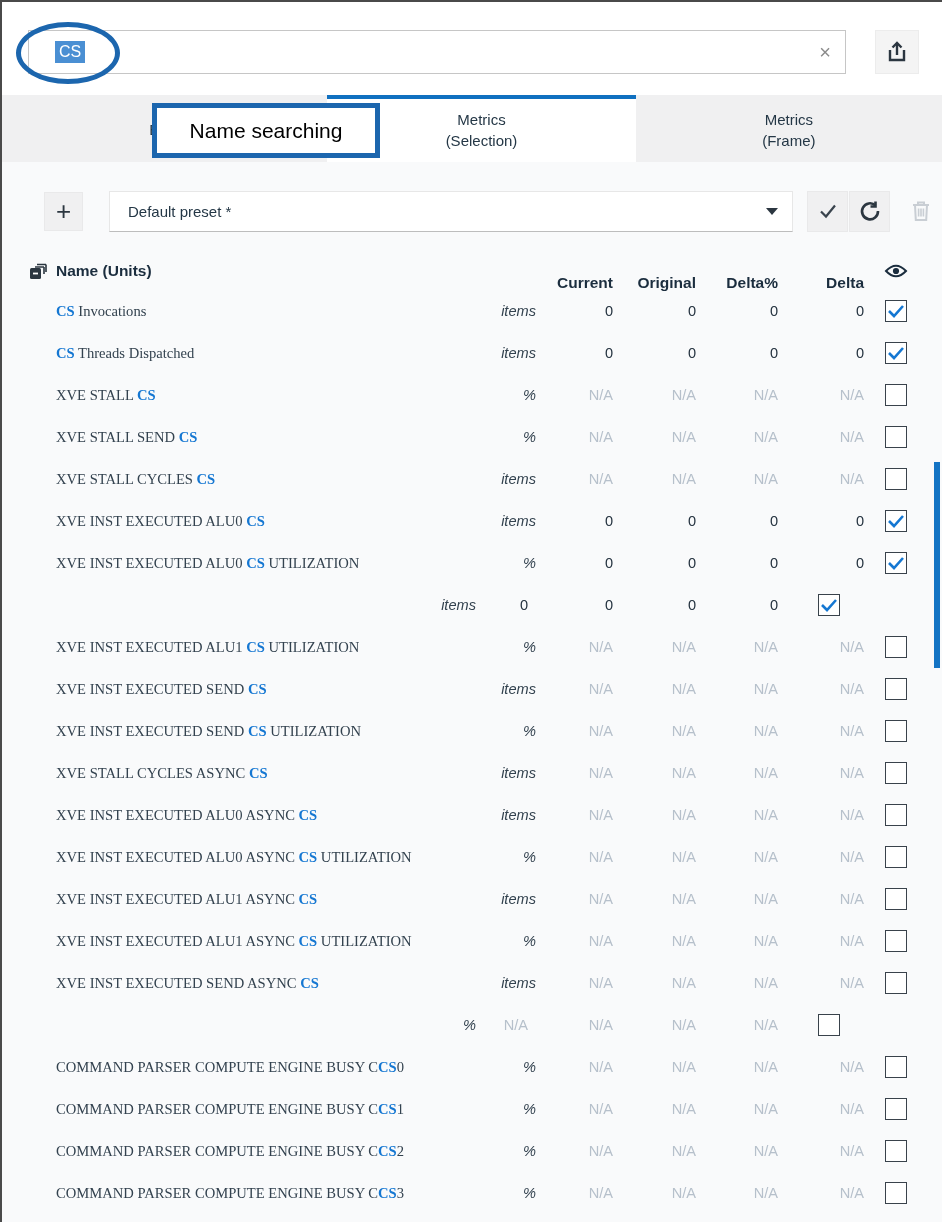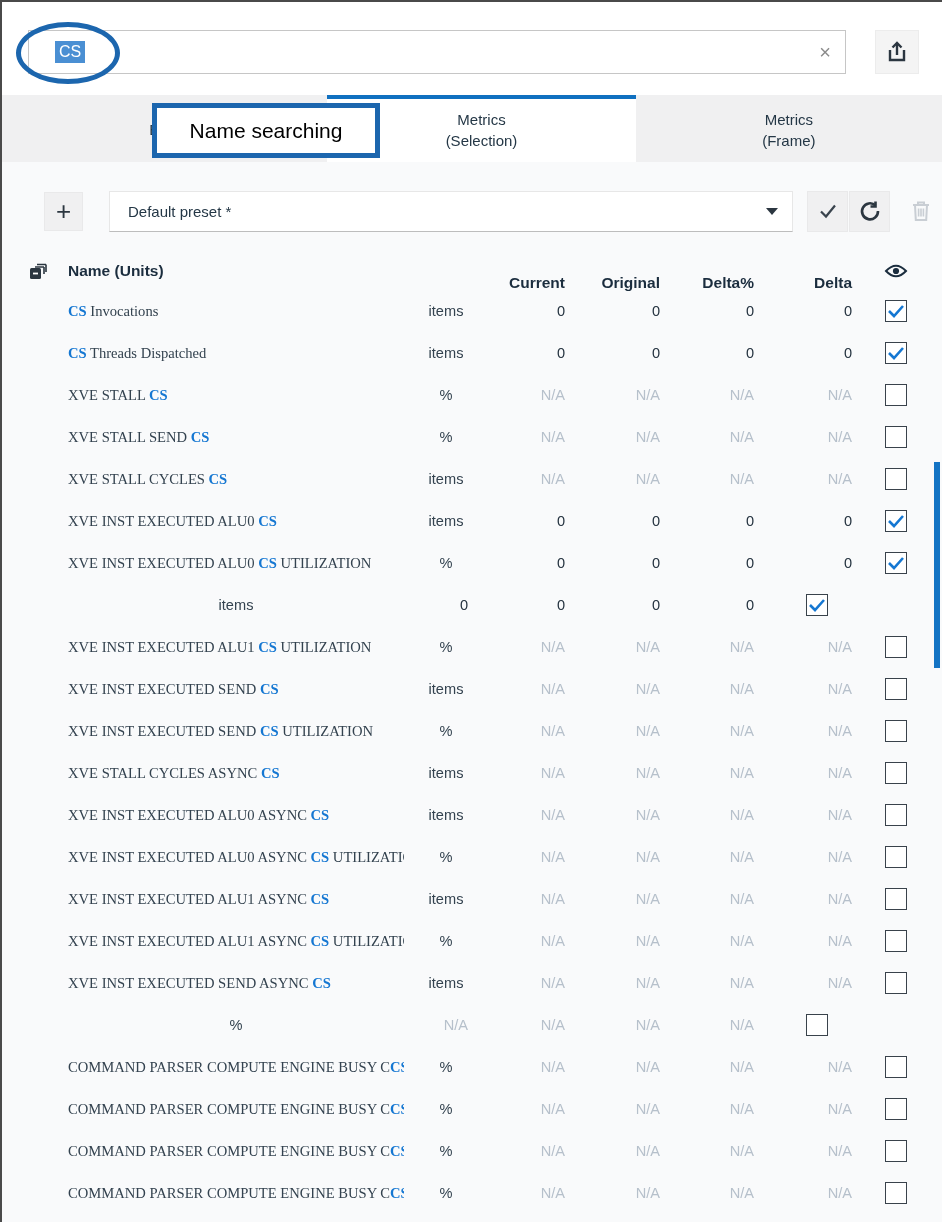--- a/index.html
+++ b/index.html
@@ -72,31 +72,30 @@
   .apply-btn { margin-left: 14px; }
   .reset-btn { margin-left: 1px; }
   .trash-btn { margin-left: 14px; width: 34px; height: 41px; background: transparent; border: none;
     display:flex; align-items:center; justify-content:center; }
   
   .grid-row {
     display: grid;
     grid-template-columns: 34px 1fr 60px 85px 83px 82px 86px 48px;
     align-items: center;
     padding: 0;
-    gap: 12px;
   }
   .table-wrap { margin: 18px 22px 0 20px; }
   .thead { height: 40px; font-weight: bold; color: #1b2d3e; font-size: 15.5px; }
   .th-num { text-align: right; padding-right: 8px; margin-top: 24px; }
   .th-icon { display: flex; align-items: center; justify-content: flex-start; padding-left: 6px; }
   .th-eye { display: flex; align-items: center; justify-content: center; }
   .row { height: 42px; font-size: 14.6px; cursor: default; }
   .cell-name { color: #33424f; white-space: nowrap; overflow: hidden; font-family: Liberation Serif, serif; }
   .cell-name .hl { color: #1577d2; font-weight: bold; }
-  .cell-units { text-align: center; color: #33424f; padding-right: 0; }
+  .cell-units { text-align: right; color: #33424f; padding-right: 0; font-style: italic; }
   .cell-num { text-align: right; padding-right: 8px; color: #24323f; }
   .cell-num.na { color: #b6c0cb; }
   .cell-eye { display: flex; align-items: center; justify-content: center; }
   .checkbox {
     width: 22px; height: 22px; background: #fff; border: 1.5px solid #39424b;
     display: flex; align-items: center; justify-content: center;
   }
   
   .scrollbar-thumb {
     position: absolute; right: 2px; top: 300px; width: 6px; height: 206px;

